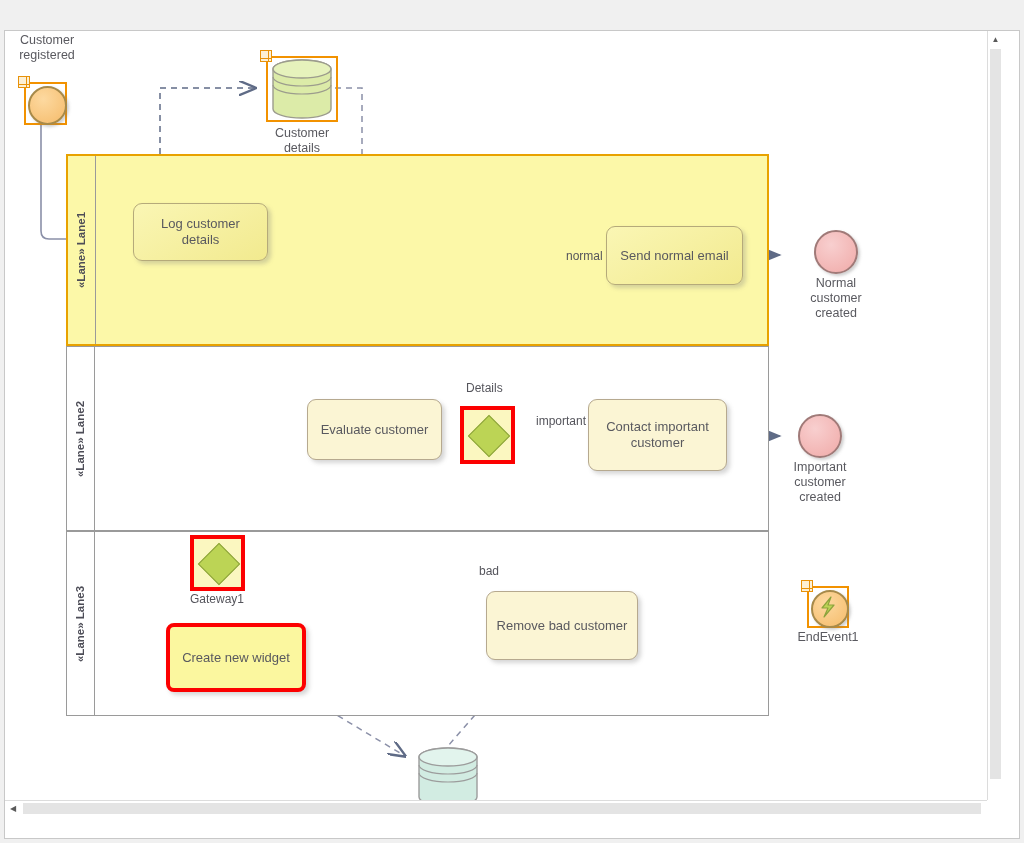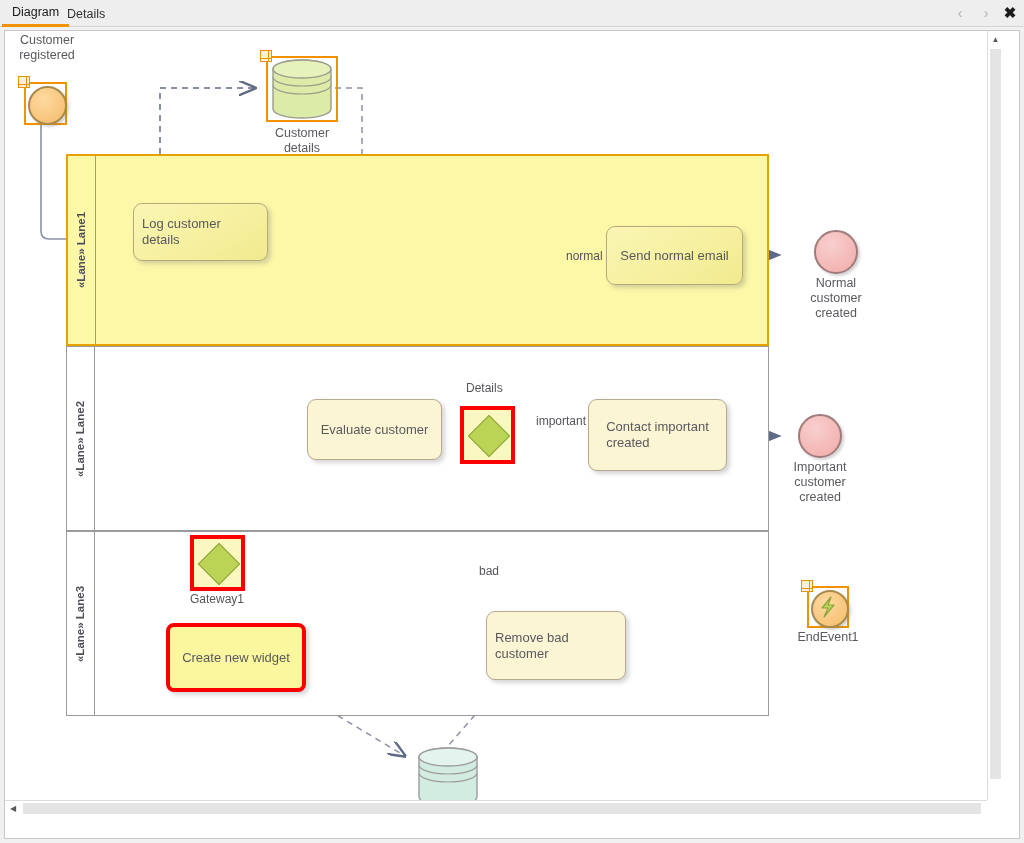--- a/index.html
+++ b/index.html
@@ -119,21 +119,21 @@
   .lane-title span {
     transform: rotate(-90deg);
     white-space: nowrap;
     font-size: 11.5px; font-weight: bold; color: #4d4d57;
   }
 
   .task {
     border-radius: 9px;
     border: 1px solid #b5aa7a;
     display: flex; align-items: center; justify-content: center;
-    text-align: left;
+    text-align: center;
     font-size: 13px; color: #59595f;
     line-height: 16px;
     box-shadow: 3px 3px 4px rgba(120,120,120,0.30);
     padding: 0 8px;
   }
   .task-yellow  { background: linear-gradient(150deg,#faf6b4,#f2ea8f); }
   .task-cream   { background: #fbf5d4; border-color: #b6a98f; }
   .task-selected {
     border-radius: 8px;
     border: 4px solid #fc0000;
@@ -182,31 +182,20 @@
     width: 998px; height: 785px;
     pointer-events: none;
     overflow: visible;
   }
 </style>
 </head>
 <body>
 
 <div id="app">
 
-  <div class="tabbar">
-    <div class="tab active" id="tab-diagram">
-      <span>Diagram</span>
-    </div>
-    <div class="tab" id="tab-details">
-      <span>Details</span>
-    </div>
-    <div class="winbtn" id="nav-back">‹</div>
-    <div class="winbtn" id="nav-fwd">›</div>
-    <div class="winbtn" id="win-close">✖</div>
-  </div>
 
   <div class="canvas-frame">
     <div class="canvas">
 
       <svg class="wires" viewBox="0 0 998 785">
         <defs>
           <marker id="ah" markerWidth="11" markerHeight="9" refX="10" refY="4.5" orient="auto">
             <path d="M0,0 L11,4.5 L0,9 z" fill="#5f6b86"></path>
           </marker>
           <marker id="ahg" markerWidth="11" markerHeight="9" refX="10" refY="4.5" orient="auto">
@@ -307,24 +296,24 @@
       <div class="node task task-yellow" style="left:601px; top:195px; width:137px; height:59px;">
         <span>Send normal email</span>
       </div>
 
       <div class="node task task-cream" style="left:302px; top:368px; width:135px; height:61px;">
         <span>Evaluate customer</span>
       </div>
 
       <div class="node task task-cream" style="left:583px; top:368px; width:139px; height:72px; white-space:pre-line;">
         <span>Contact important
-created</span>
-      </div>
-
-      <div class="node task task-cream" style="left:481px; top:580px; width:140px; height:69px;">
+customer</span>
+      </div>
+
+      <div class="node task task-cream" style="left:481px; top:560px; width:152px; height:69px;">
         <span>Remove bad customer</span>
       </div>
 
       <div class="node task task-selected" style="left:161px; top:592px; width:140px; height:69px;">
         <span>Create new widget</span>
       </div>
 
       <div class="gateway" style="left:483px; top:375px; width:55px; height:58px; margin-left:-28px;">
         <div class="diamond"></div>
       </div>

